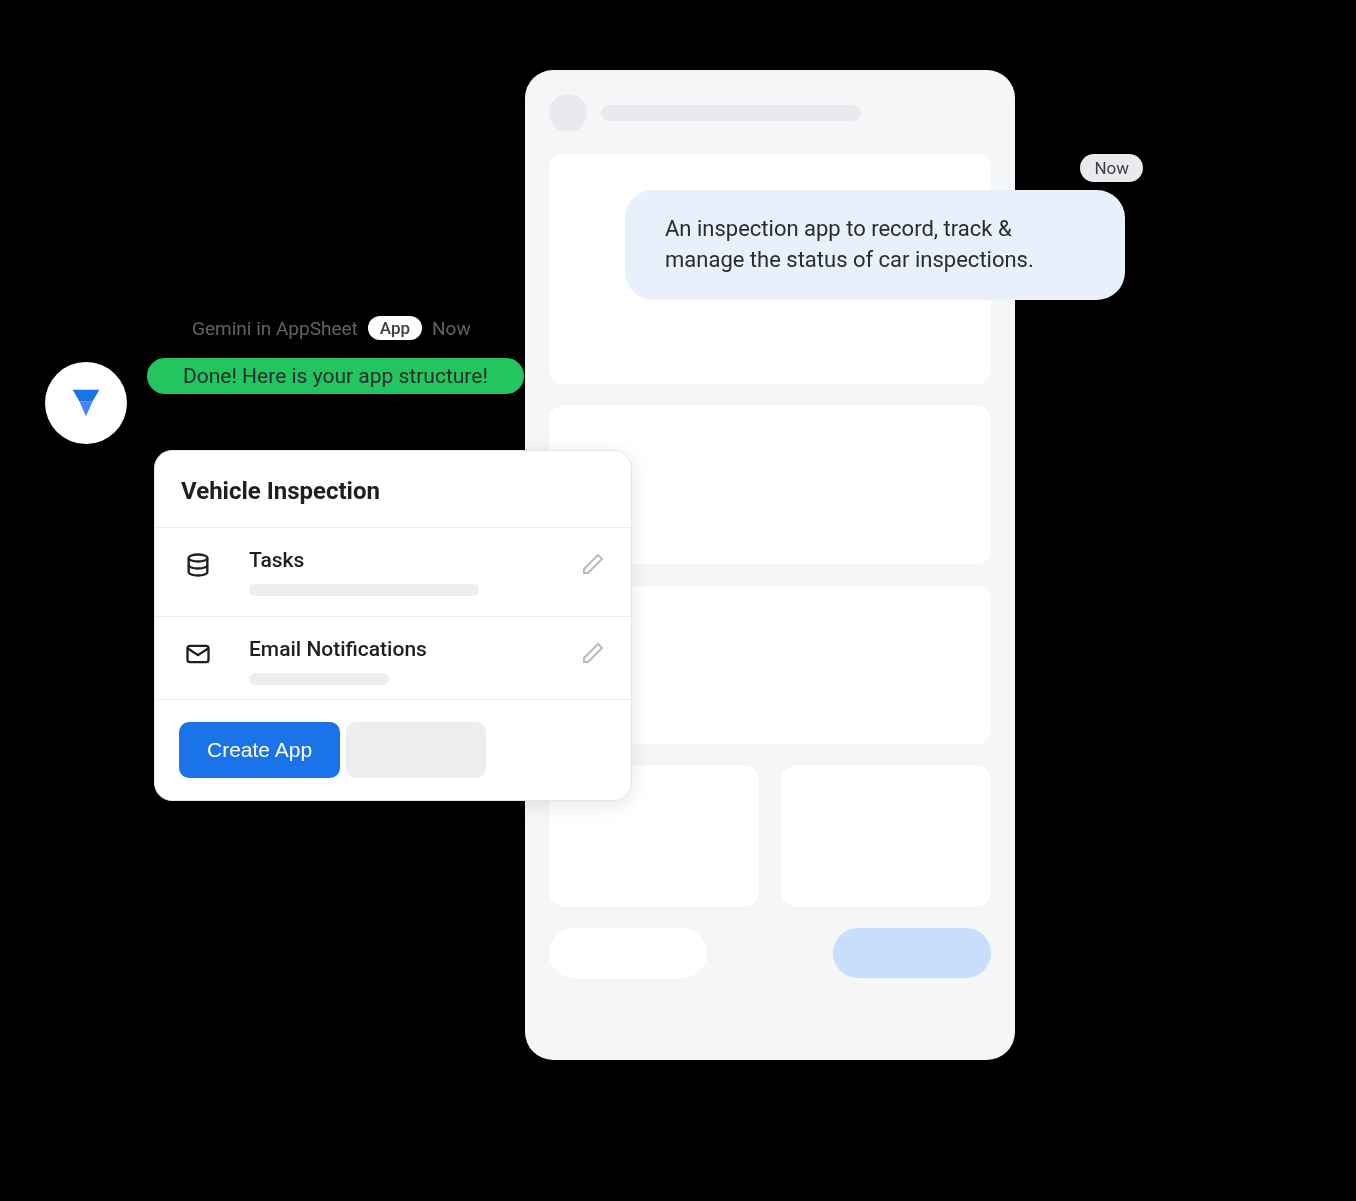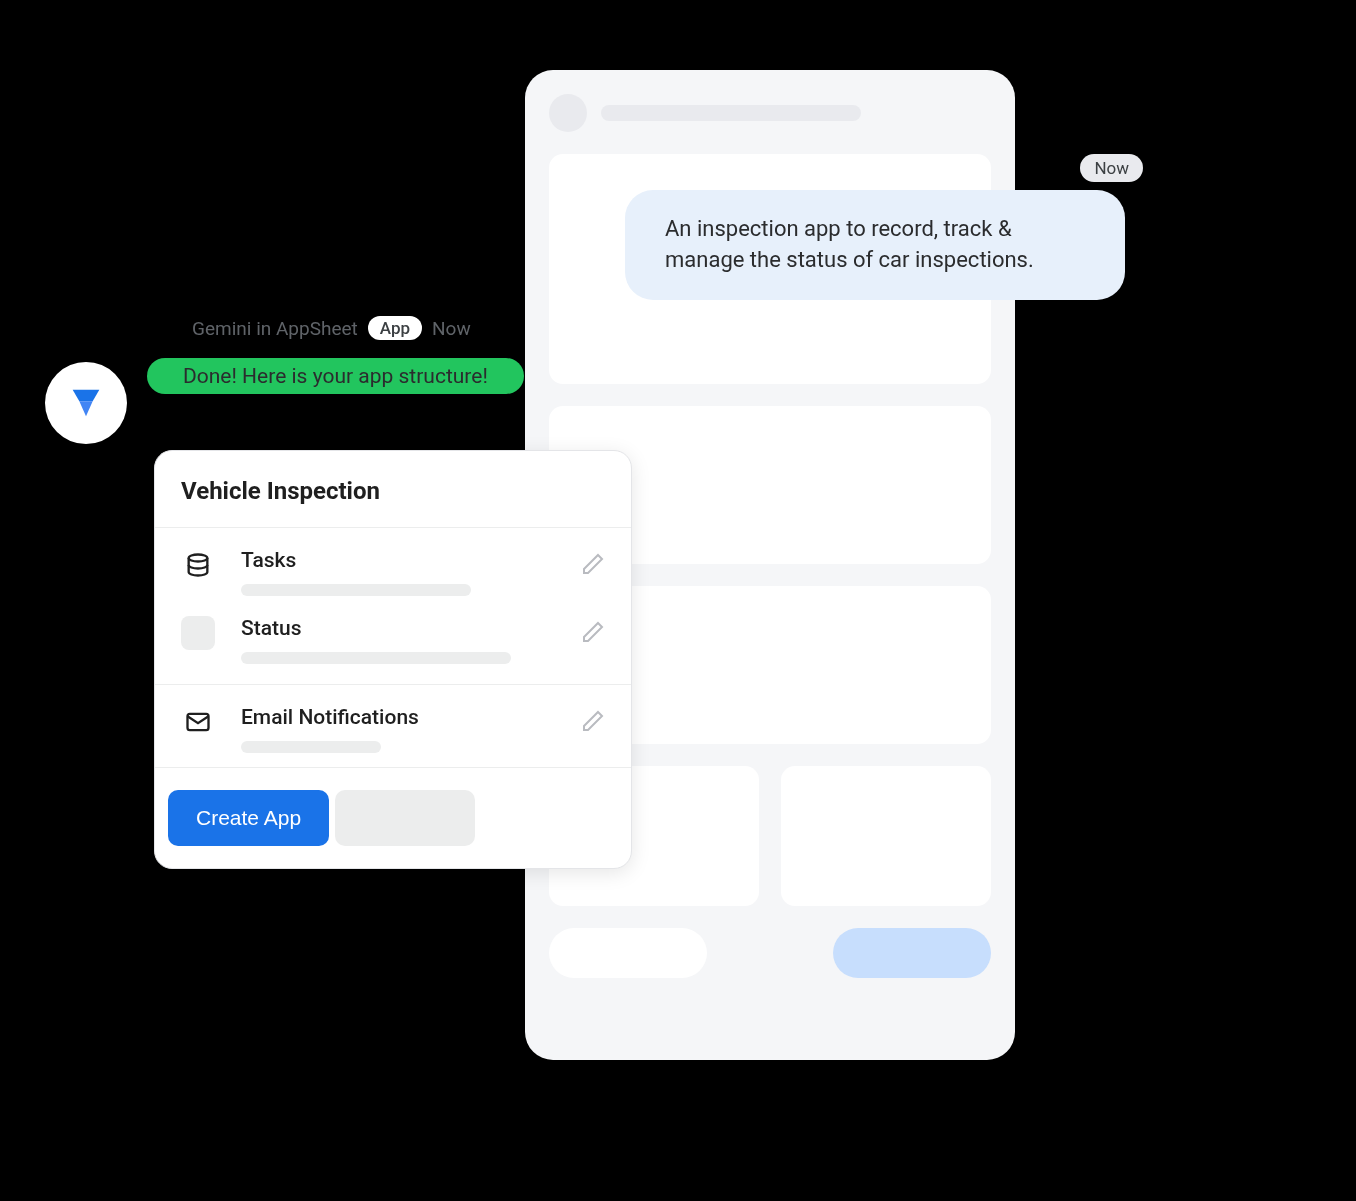--- a/index.html
+++ b/index.html
@@ -160,21 +160,21 @@
   .app-card-title {
     padding: 26px 26px 22px;
     font-size: 24px;
     font-weight: 700;
     color: #1f1f1f;
     border-bottom: 1px solid #eceded;
   }
   .app-row {
     display: flex;
     align-items: flex-start;
-    gap: 26px;
+    gap: 34px;
     padding: 20px 26px 14px;
     position: relative;
   }
   .app-row + .app-row { padding-top: 6px; }
   .app-row .row-icon {
     width: 34px;
     height: 34px;
     flex-shrink: 0;
     display: flex;
     align-items: center;
@@ -211,21 +211,21 @@
     cursor: pointer;
     flex-shrink: 0;
     margin-top: 4px;
   }
   .section-div {
     border-top: 1px solid #eceded;
     margin-top: 6px;
   }
   .app-footer {
     border-top: 1px solid #eceded;
-    padding: 22px 13px;
+    padding: 22px 24px;
     display: flex;
     gap: 6px;
   }
   .btn-primary {
     background: #1a73e8;
     color: #fff;
     border: none;
     font-size: 21px;
     font-weight: 500;
     padding: 16px 28px;
@@ -299,32 +299,20 @@
       <div class="row-label">Tasks</div>
       <div class="row-skeleton w1"></div>
     </div>
     <div class="edit-icon">
       <svg viewBox="0 0 24 24" width="24" height="24" fill="none" stroke="currentColor" stroke-width="2">
         <path d="M17 3l4 4L7 21H3v-4L17 3z"></path>
       </svg>
     </div>
   </div>
 
-  <div class="app-row">
-    <div class="row-icon placeholder"></div>
-    <div class="row-content">
-      <div class="row-label">Status</div>
-      <div class="row-skeleton w2"></div>
-    </div>
-    <div class="edit-icon">
-      <svg viewBox="0 0 24 24" width="24" height="24" fill="none" stroke="currentColor" stroke-width="2">
-        <path d="M17 3l4 4L7 21H3v-4L17 3z"></path>
-      </svg>
-    </div>
-  </div>
 
   <div class="section-div"></div>
 
   <div class="app-row">
     <div class="row-icon">
       <svg viewBox="0 0 24 24" width="28" height="28" fill="none" stroke="currentColor" stroke-width="2">
         <rect x="3" y="5" width="18" height="14" rx="2"></rect>
         <path d="M3 7l9 6 9-6"></path>
       </svg>
     </div>

